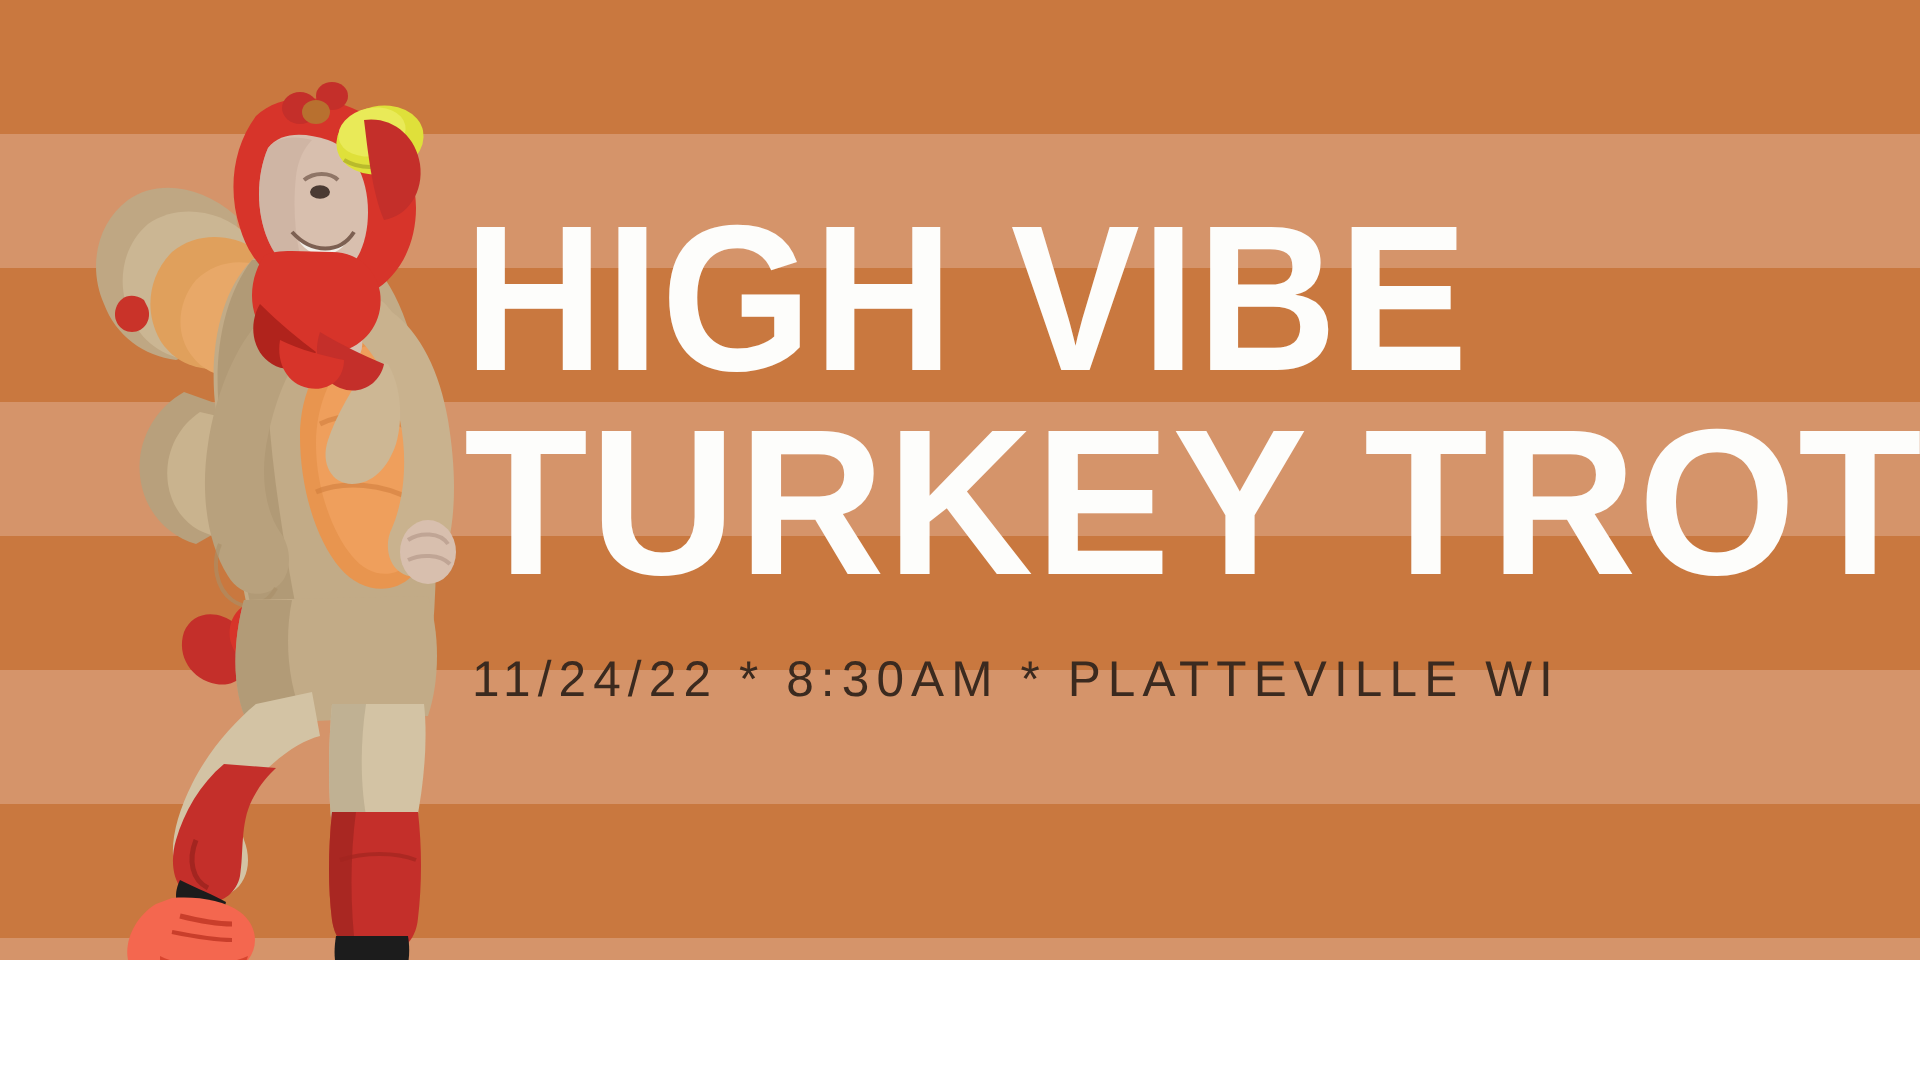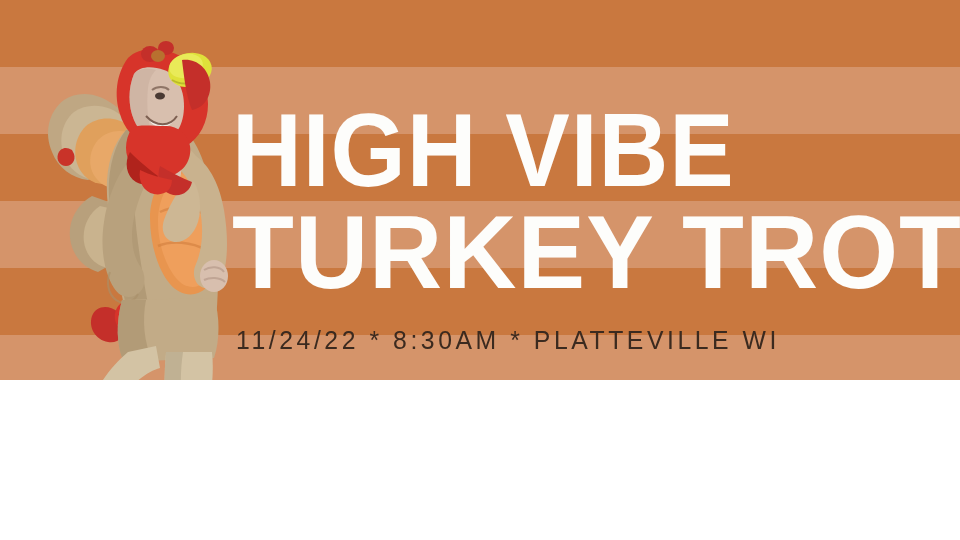--- a/index.html
+++ b/index.html
@@ -3,21 +3,21 @@
 <meta charset="utf-8">
 <style>
   html, body {
     margin: 0;
     padding: 0;
     background: #ffffff;
   }
   #poster {
     position: relative;
     width: 960px;
-    height: 380px;
+    height: 480px;
     overflow: hidden;
     font-family: "Liberation Sans", sans-serif;
   }
 
   
   #stripes {
     position: absolute;
     inset: 0;
     z-index: 0;
   }

